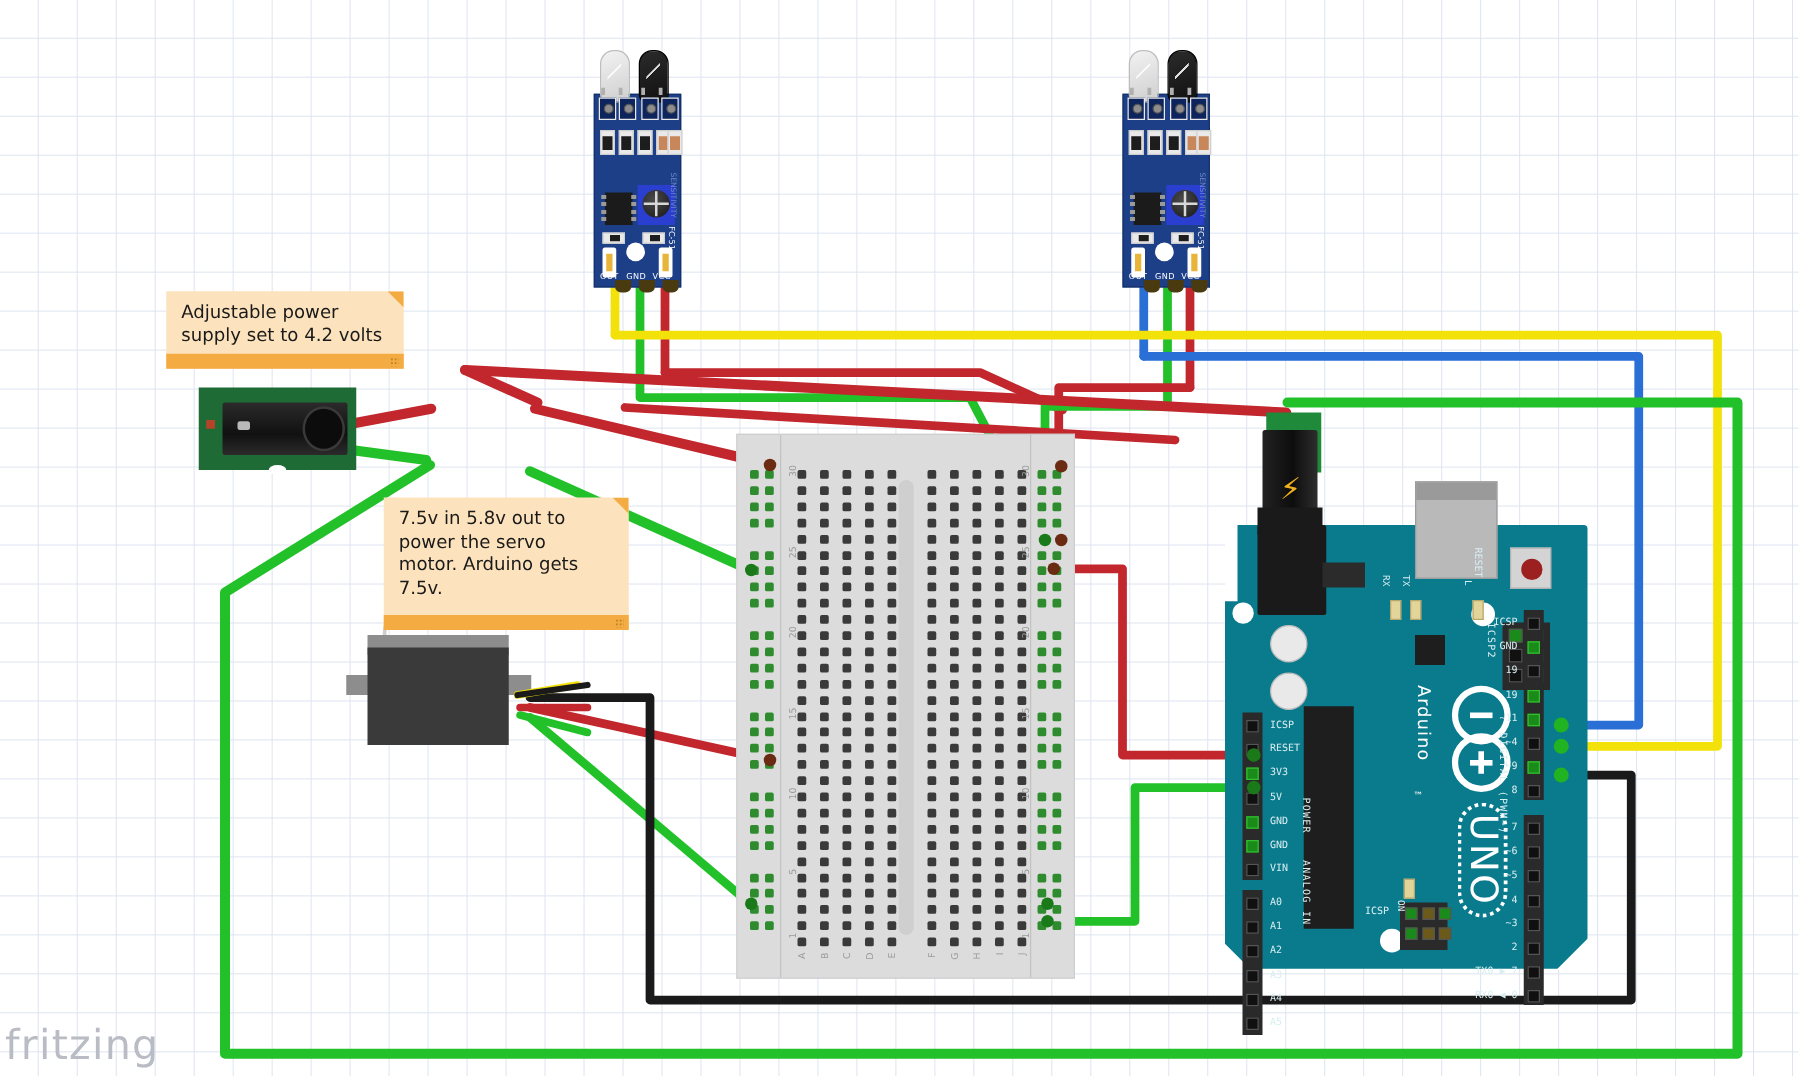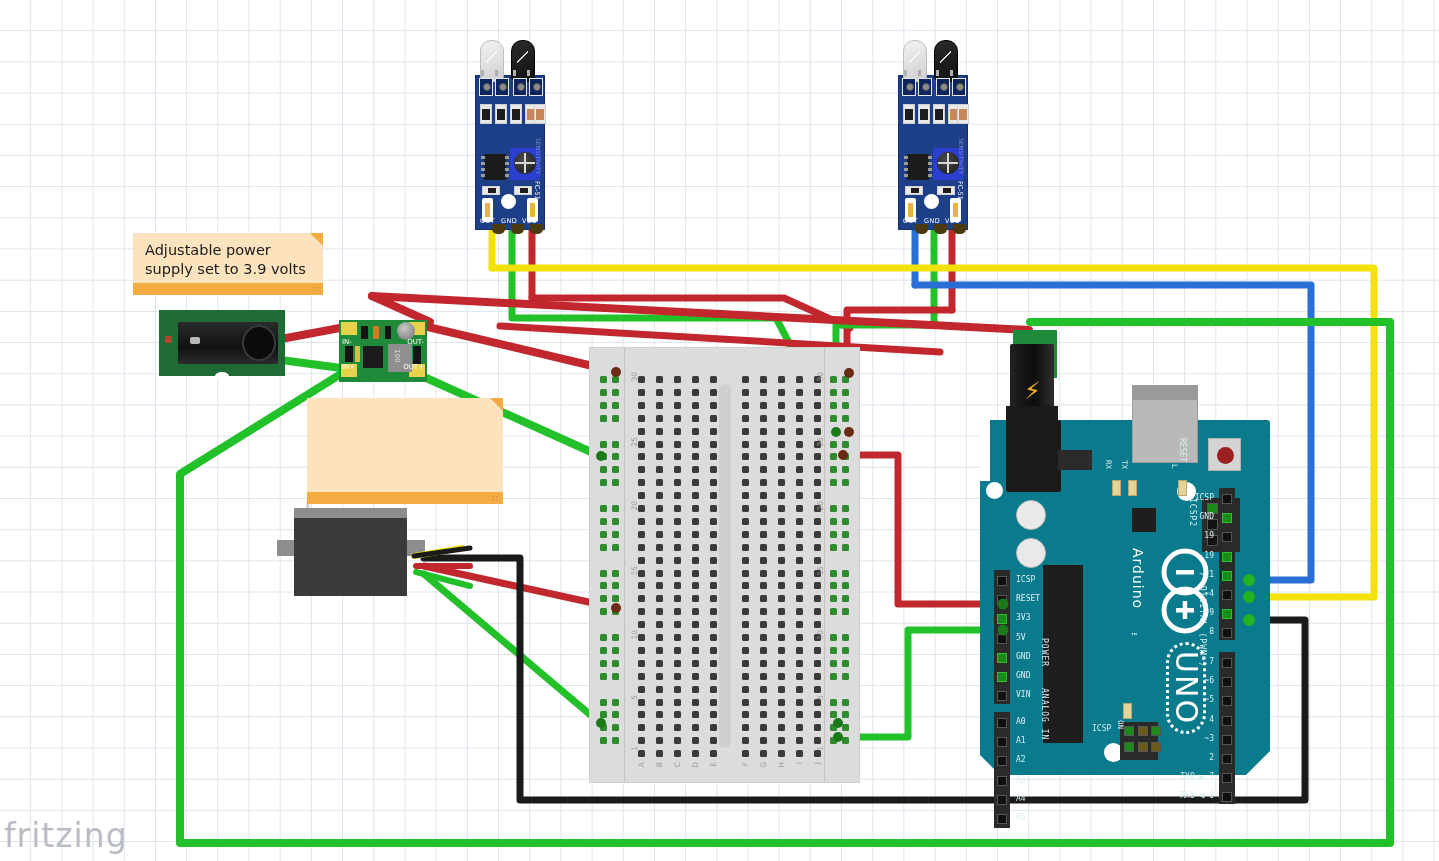--- a/index.html
+++ b/index.html
@@ -221,41 +221,20 @@
 
   <div class="part" id="jack">
     <div class="barrel">
       <div class="ring"></div>
       <div class="pin"></div>
     </div>
     <div class="red"></div>
     <div class="mnt"></div>
   </div>
 
-  <div class="part" id="buck">
-    <div class="pad" style="left:2px;top:2px;"></div>
-    <div class="pad" style="left:2px;top:44px;"></div>
-    <div class="pad" style="right:2px;top:2px;"></div>
-    <div class="pad" style="right:2px;top:44px;"></div>
-    <div class="blk" style="left:22px;top:6px;width:7px;height:13px;"></div>
-    <div class="blk" style="left:34px;top:6px;width:6px;height:13px;background:#d07b2a;"></div>
-    <div class="blk" style="left:46px;top:6px;width:6px;height:13px;"></div>
-    <div class="blk" style="left:6px;top:26px;width:8px;height:16px;"></div>
-    <div class="blk" style="left:16px;top:26px;width:5px;height:16px;background:#d0c04a;"></div>
-    <div class="blk" style="right:6px;top:26px;width:8px;height:18px;"></div>
-    <div class="ic"></div>
-    <div class="ind">
-      <span style="position:absolute;left:5px;top:5px;color:#d8d8d8;font-size:7px;writing-mode:vertical-rl;">100</span>
-    </div>
-    <div class="pot"></div>
-    <span class="silk" style="left:3px;top:18px;">IN-</span>
-    <span class="silk" style="left:3px;top:43px;">IN+</span>
-    <span class="silk" style="right:3px;top:18px;">OUT-</span>
-    <span class="silk" style="right:3px;top:43px;">OUT+</span>
-  </div>
 
   <div class="part" id="servo">
     <svg class="horn" width="30" height="24">
       <path d="M4,24 C2,10 10,2 20,2 L26,2" stroke="#cfcfcf" stroke-width="3" fill="none"></path>
     </svg>
     <div class="lugL"></div>
     <div class="lugR"></div>
     <div class="top"></div>
     <div class="body"></div>
   </div>
@@ -1009,27 +988,31 @@
       <circle cx="601" cy="456" r="5" fill="#1a7a1a"></circle>
       <circle cx="601" cy="723" r="5" fill="#1a7a1a"></circle>
       <circle cx="838" cy="723" r="5" fill="#1a7a1a"></circle>
       <circle cx="838" cy="737" r="5" fill="#1a7a1a"></circle>
       <circle cx="836" cy="432" r="5" fill="#1a7a1a"></circle>
     </g>
   </svg>
 
   <div class="note" id="note-power">
     <div class="note-body">Adjustable power
-supply set to 3.9 volts</div>
+supply set to 4.2 volts</div>
     <div class="note-corner"></div>
     <div class="note-foot">
         <div class="note-grip"></div>
       </div>
   </div>
   <div class="note" id="note-buck">
+    <div class="note-body">7.5v in 5.8v out to
+power the servo
+motor.  Arduino gets
+7.5v.</div>
     <div class="note-corner"></div>
     <div class="note-foot">
         <div class="note-grip"></div>
       </div>
   </div>
 
   <div id="watermark">fritzing</div>
 </div>
 
 </body></html>

